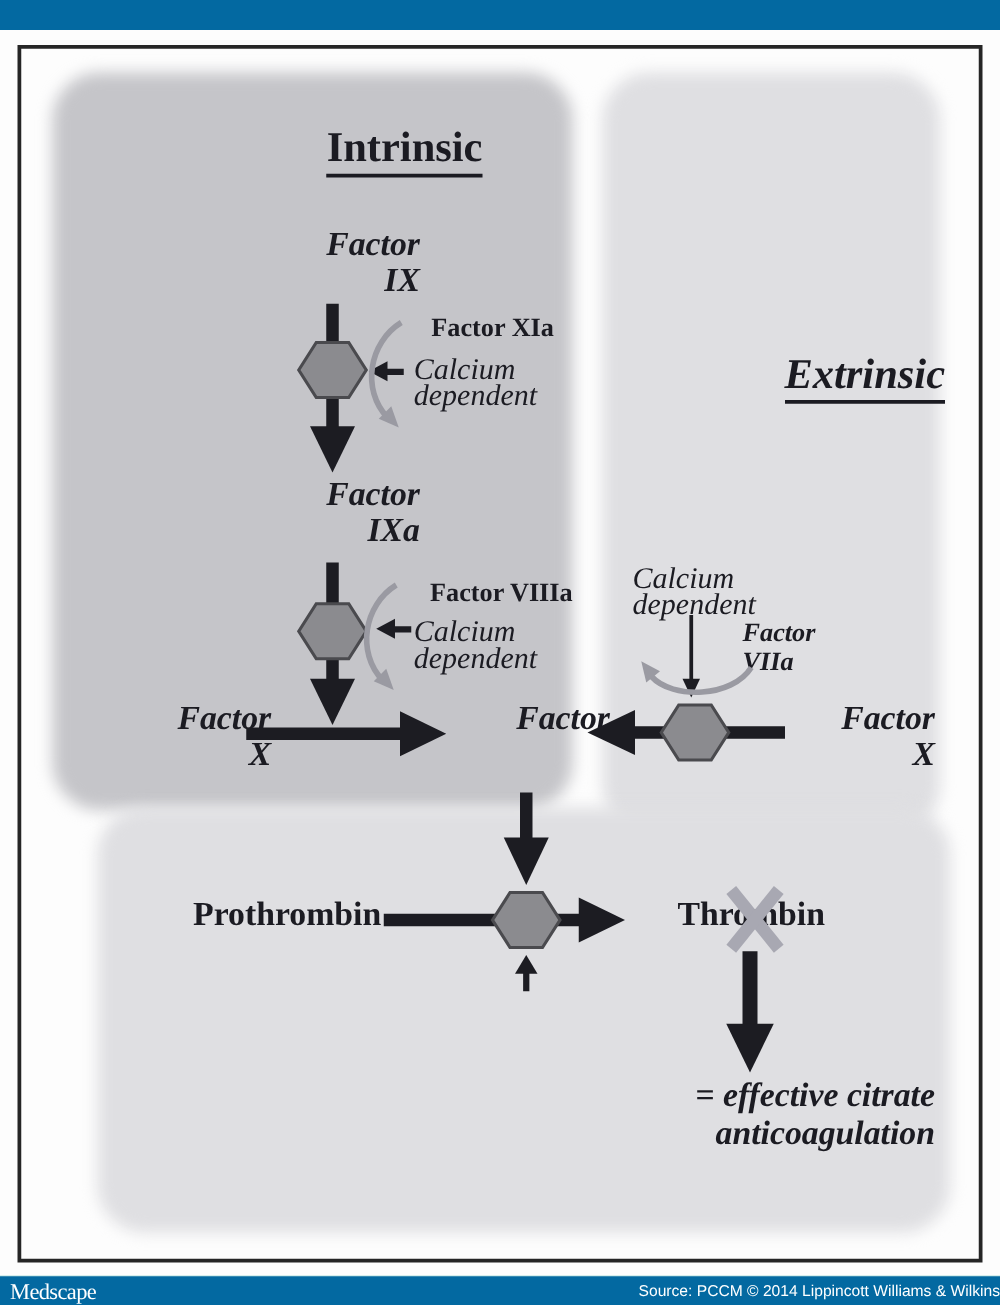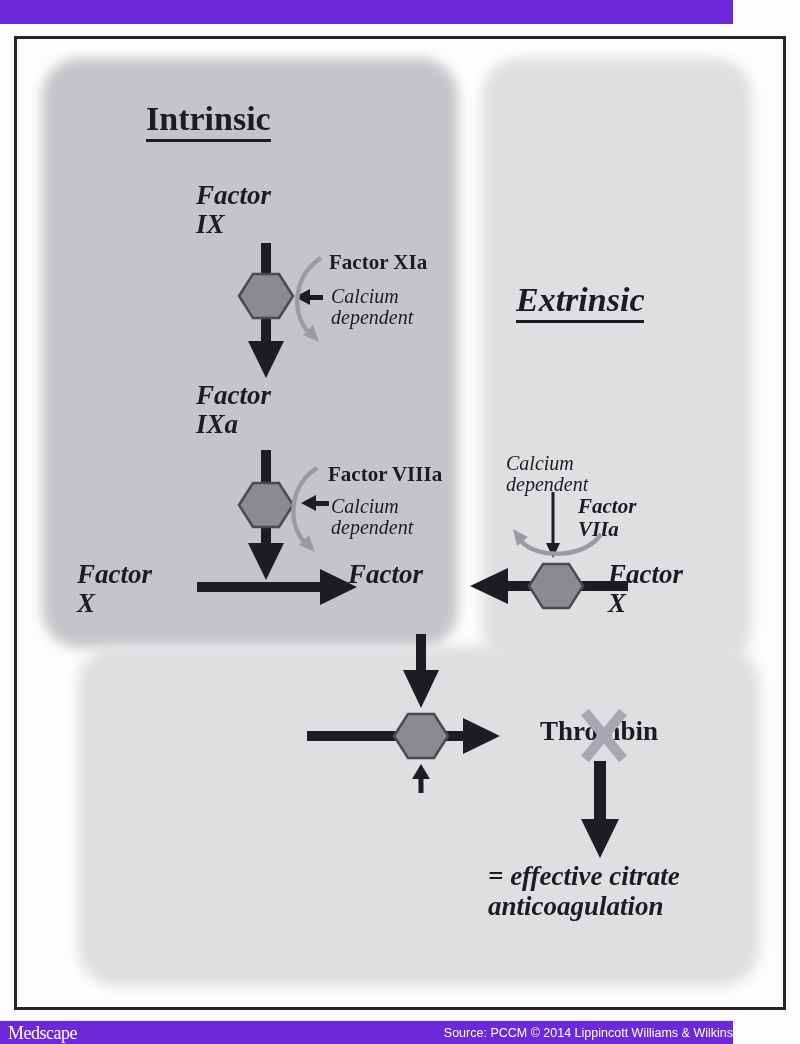--- a/index.html
+++ b/index.html
@@ -1,35 +1,35 @@
 <!DOCTYPE html>
 <html><head>
 <meta charset="utf-8">
 <style>
   html,body{margin:0;padding:0;background:#ffffff;}
   .page{position:relative;width:800px;height:1044px;background:#fdfdfd;overflow:hidden;
         font-family:"Liberation Serif","DejaVu Serif",serif;color:#1b1b22;}
-  .bar{position:absolute;left:0;width:733px;height:24px;background:#6d28d9;}
+  .bar{position:absolute;left:0;width:800px;height:24px;background:#0369a1;}
   .bar.top{top:0;}
   .bar.bottom{top:1020px;height:24px;border-top:1px solid #d6efec;display:flex;align-items:center;justify-content:space-between;}
   .brand{color:#ffffff;font-size:18px;padding-left:8px;letter-spacing:-0.5px;}
   .source{color:#ffffff;font-family:"Liberation Sans",sans-serif;font-size:12.5px;}
   .frame{position:absolute;left:14px;top:36px;width:766px;height:968px;border:3px solid #262626;z-index:3;}
   .panel{position:absolute;border-radius:38px;filter:blur(6px);z-index:1;}
   .panel.intrinsic{left:42px;top:58px;width:416px;height:590px;background:#c5c5c9;}
   .panel.extrinsic{left:482px;top:58px;width:270px;height:608px;background:#dfdfe2;}
   .panel.common{left:78px;top:646px;width:682px;height:340px;background:#dfdfe2;}
   .svg-layer{position:absolute;left:0;top:0;z-index:6;pointer-events:none;}
-  .label{position:absolute;z-index:5;text-align:left;font-weight:bold;}
+  .label{position:absolute;z-index:5;text-align:right;font-weight:bold;}
   .node{font-size:27px;line-height:29px;}
   .title{font-size:34px;}
   .title .u{display:inline-block;border-bottom:3px solid #1b1b22;padding-bottom:1px;}
-  .side{font-size:21px;line-height:23px;text-align:left;}
-  .ital{font-style:italic;font-weight:normal;font-size:20px;line-height:21px;text-align:left;}
-  .result{font-size:27px;line-height:30px;text-align:left;}
+  .side{font-size:21px;line-height:23px;text-align:left;margin-left:16px;}
+  .ital{font-style:italic;font-weight:normal;font-size:24px;line-height:21px;text-align:left;}
+  .result{font-size:27px;line-height:30px;text-align:right;}
   .ln{display:block;font-style:italic;}
 </style>
 </head>
 <body>
 
 <div class="page">
 
   <div class="bar top"></div>
 
   <div class="frame"></div>
@@ -159,20 +159,22 @@
   <div class="label ital" style="left:506px;top:453px;">
     <span class="ln">Calcium</span>
     <span class="ln">dependent</span>
     </div>
 
   <div class="label side" style="left:578px;top:495px;">
     <span class="ln">Factor</span>
     <span class="ln">VIIa</span>
     </div>
 
+  <div class="label node" style="left:140px;top:717px;width:165px;">
+    <span>Prothrombin</span></div>
 
   <div class="label node" style="left:540px;top:717px;width:120px;">
     <span>Thrombin</span></div>
 
 
   <div class="label result" style="left:488px;top:861px;width:260px;">
     <span class="ln">= effective citrate</span>
     <span class="ln">anticoagulation</span>
     </div>
 

